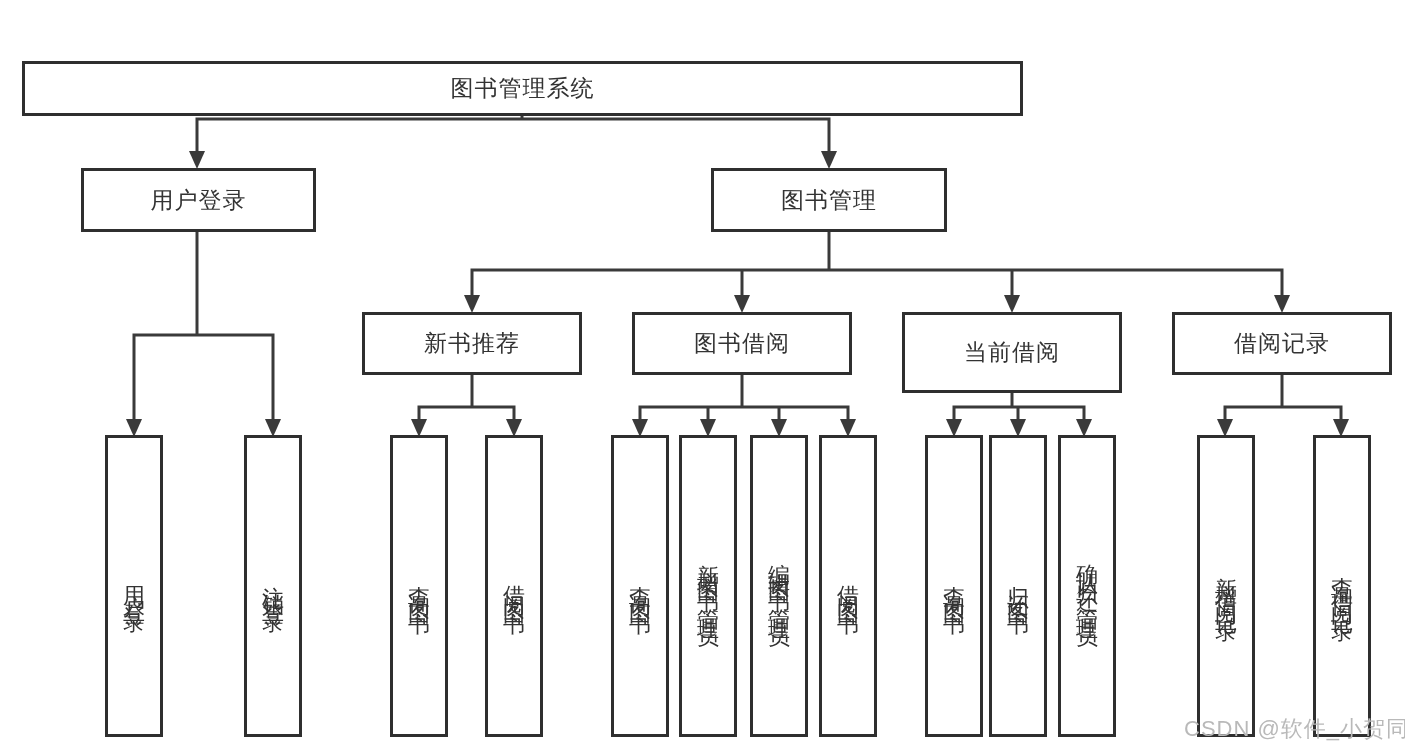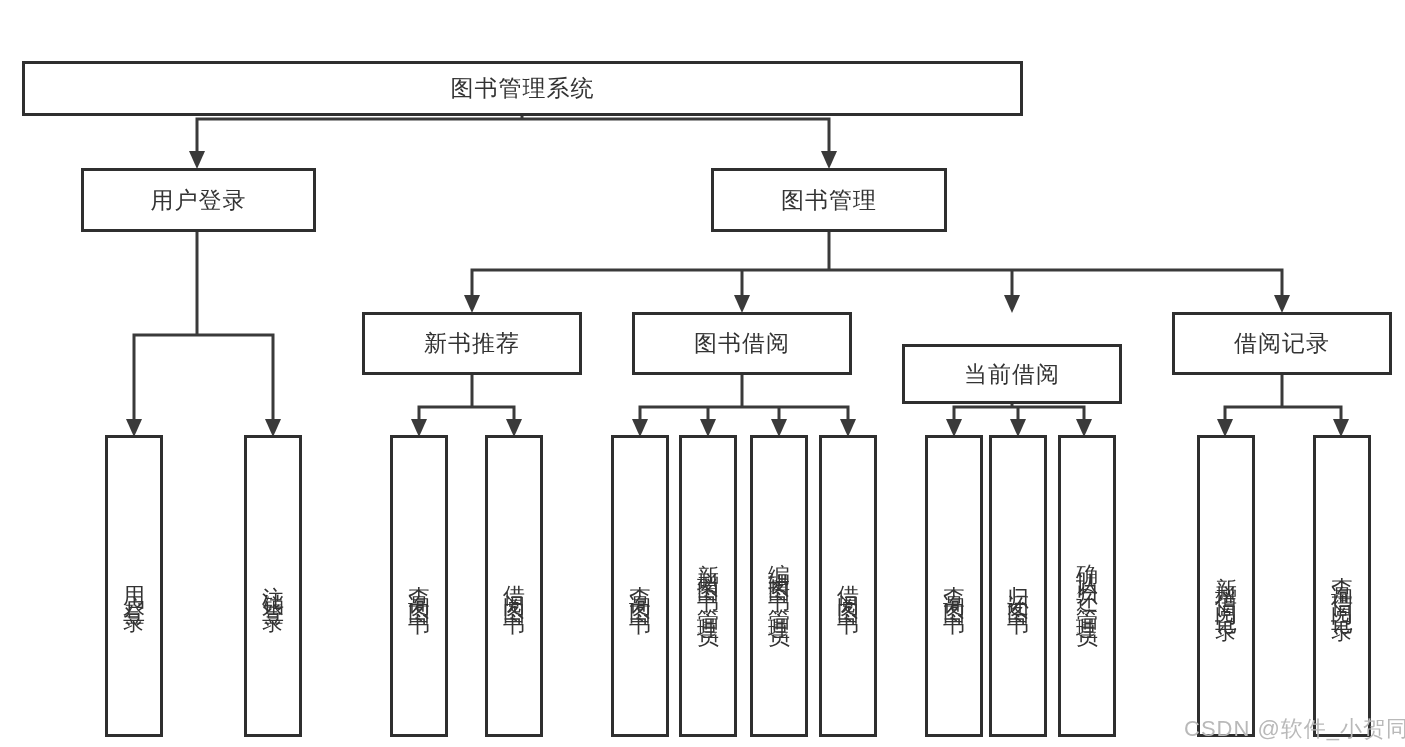--- a/index.html
+++ b/index.html
@@ -135,21 +135,21 @@
   <div class="node hbox" style="left:362px; top:312px; width:220px; height:63px;">
     <span>新书推荐</span>
   </div>
 
   <div class="node hbox" style="left:711px; top:168px; width:236px; height:64px;">
     <span>图书管理</span>
   </div>
   <div class="node hbox" style="left:632px; top:312px; width:220px; height:63px;align-items:center;">
     <span>图书借阅</span>
   </div>
-  <div class="node hbox" style="left:902px; top:312px; width:220px; height:60px;margin-top:32px;">
+  <div class="node hbox" style="left:902px; top:312px; width:220px; height:81px;">
     <span>当前借阅</span>
   </div>
   <div class="node hbox" style="left:1172px; top:312px; width:220px; height:63px;">
     <span>借阅记录</span>
   </div>
 
   <div class="node vbox" style="left:105px; top:435px;">
     <span class="vlabel">用户登录</span>
   </div>
   <div class="node vbox" style="left:244px; top:435px;">

